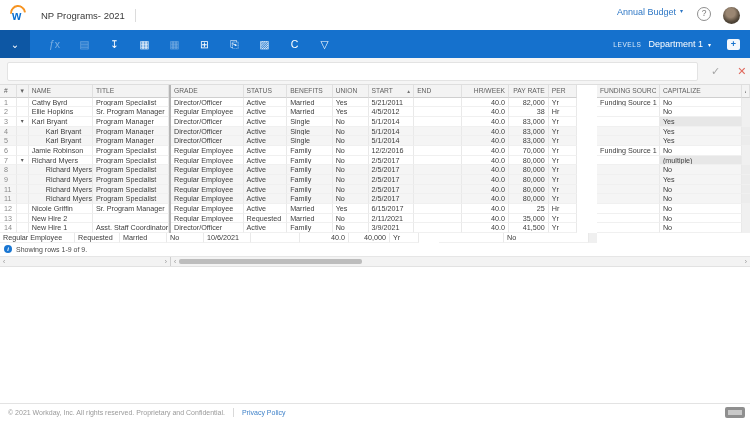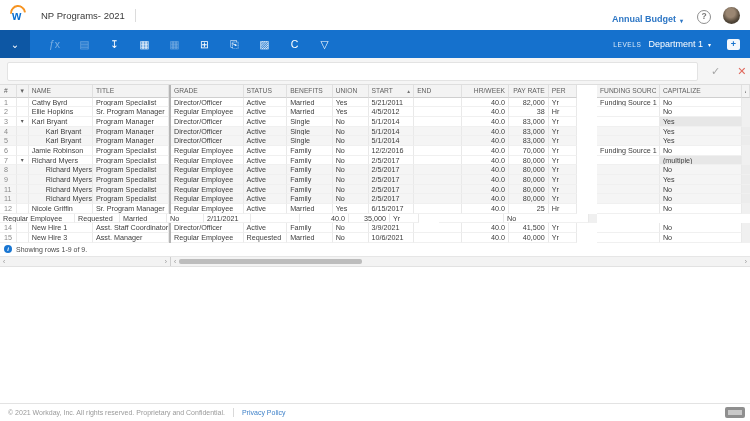--- a/index.html
+++ b/index.html
@@ -12,21 +12,21 @@
   .logo { position:relative; width:20px; height:20px; flex:none; }
   .logo-arc { position:absolute; left:1px; top:0px; width:16px; height:16px; border:2.4px solid #f69422;
               border-radius:50%; border-bottom-color:transparent; border-left-color:transparent;
               transform:rotate(-50deg); }
   .logo-w { position:absolute; left:3px; top:4px; font-size:12px; font-weight:bold; color:#0b6fd0; }
   .tb-title { margin-left:12px; font-size:9.5px; color:#3a3a3a; }
   .tb-div { width:1px; height:13px; background:#dcdcdc; margin:0 10px; }
   .crumb-link { font-size:9.5px; color:#2e77c5; text-decoration:none; }
   .crumb-sep { font-size:9.5px; color:#8b8b8b; margin:0 4px; }
   .crumb-cur { font-size:9.5px; color:#6b6b6b; }
-  .tb-right { margin-left:auto; display:flex; align-items:flex-end;font-weight:bold; }
+  .tb-right { margin-left:auto; display:flex; align-items:flex-start; }
   .budget-link { font-size:9px; color:#2e77c5; cursor:pointer; }
   .caret { font-size:6px; color:#2e77c5; margin-left:4px; }
   .help { width:14px; height:14px; border:1.2px solid #8f8f8f; border-radius:50%; color:#777;
           font-size:8.5px; line-height:11.5px; text-align:center; margin-left:14px; }
   .avatar { width:17px; height:17px; border-radius:50%; margin-left:12px;
             background:radial-gradient(circle at 45% 35%, #9a8672 0 30%, #564a3c 60%, #26211b 100%); }
 
   
   .bluebar { height:28px; background:#1571cd; display:flex; align-items:center; }
   .chev-box { width:30px; height:28px; background:#0d57a4; color:#fff; font-size:10px;
@@ -469,20 +469,26 @@
           <div class="cell c-end"></div>
           <div class="cell c-hrweek">40.0</div>
           <div class="cell c-payrate">25</div>
           <div class="cell c-per">Hr</div>
           <div class="cell c-funding"></div>
           <div class="cell c-capitalize">No</div>
           <div class="cell c-extra"></div>
         </div>
       </div>
       <div class="grid-row">
+        <div class="pane-left">
+          <div class="cell c-num">13</div>
+          <div class="cell c-exp"></div>
+          <div class="cell c-name">New Hire 2</div>
+          <div class="cell c-title"></div>
+        </div>
         <div class="pane-right">
           <div class="cell c-grade">Regular Employee</div>
           <div class="cell c-status">Requested</div>
           <div class="cell c-benefits">Married</div>
           <div class="cell c-union">No</div>
           <div class="cell c-start">2/11/2021</div>
           <div class="cell c-end"></div>
           <div class="cell c-hrweek">40.0</div>
           <div class="cell c-payrate">35,000</div>
           <div class="cell c-per">Yr</div>
@@ -507,26 +513,20 @@
           <div class="cell c-end"></div>
           <div class="cell c-hrweek">40.0</div>
           <div class="cell c-payrate">41,500</div>
           <div class="cell c-per">Yr</div>
           <div class="cell c-funding"></div>
           <div class="cell c-capitalize">No</div>
           <div class="cell c-extra"></div>
         </div>
       </div>
       <div class="grid-row">
-        <div class="pane-left">
-          <div class="cell c-num">15</div>
-          <div class="cell c-exp"></div>
-          <div class="cell c-name">New Hire 3</div>
-          <div class="cell c-title">Asst. Manager</div>
-        </div>
         <div class="pane-right">
           <div class="cell c-grade">Regular Employee</div>
           <div class="cell c-status">Requested</div>
           <div class="cell c-benefits">Married</div>
           <div class="cell c-union">No</div>
           <div class="cell c-start">10/6/2021</div>
           <div class="cell c-end"></div>
           <div class="cell c-hrweek">40.0</div>
           <div class="cell c-payrate">40,000</div>
           <div class="cell c-per">Yr</div>

